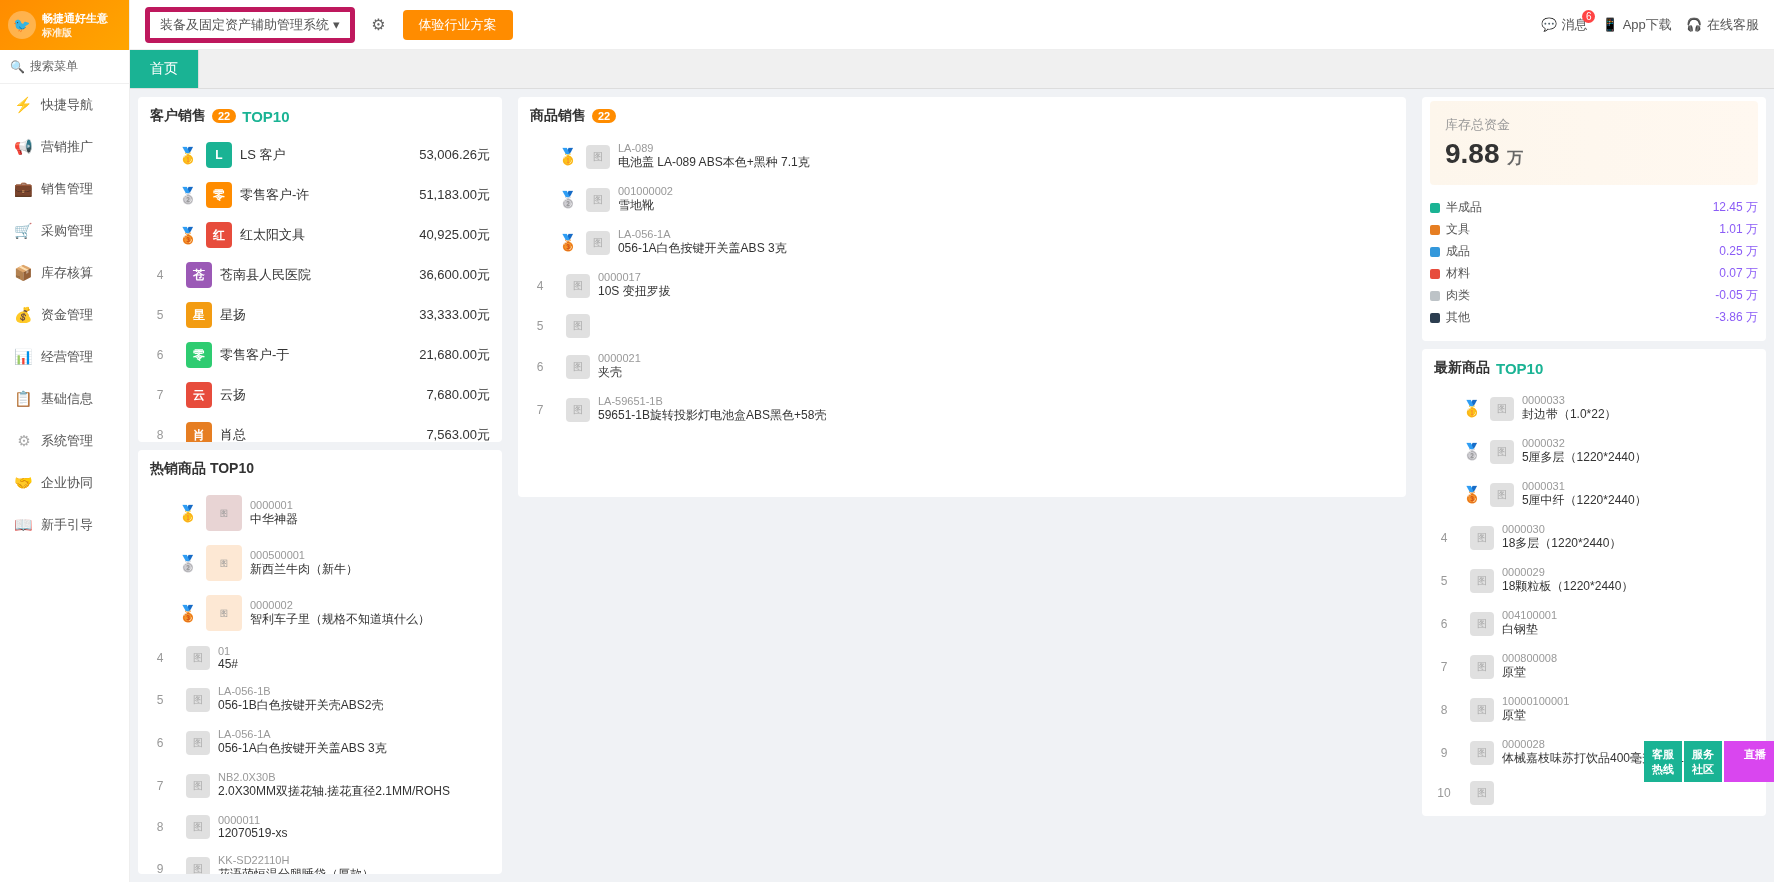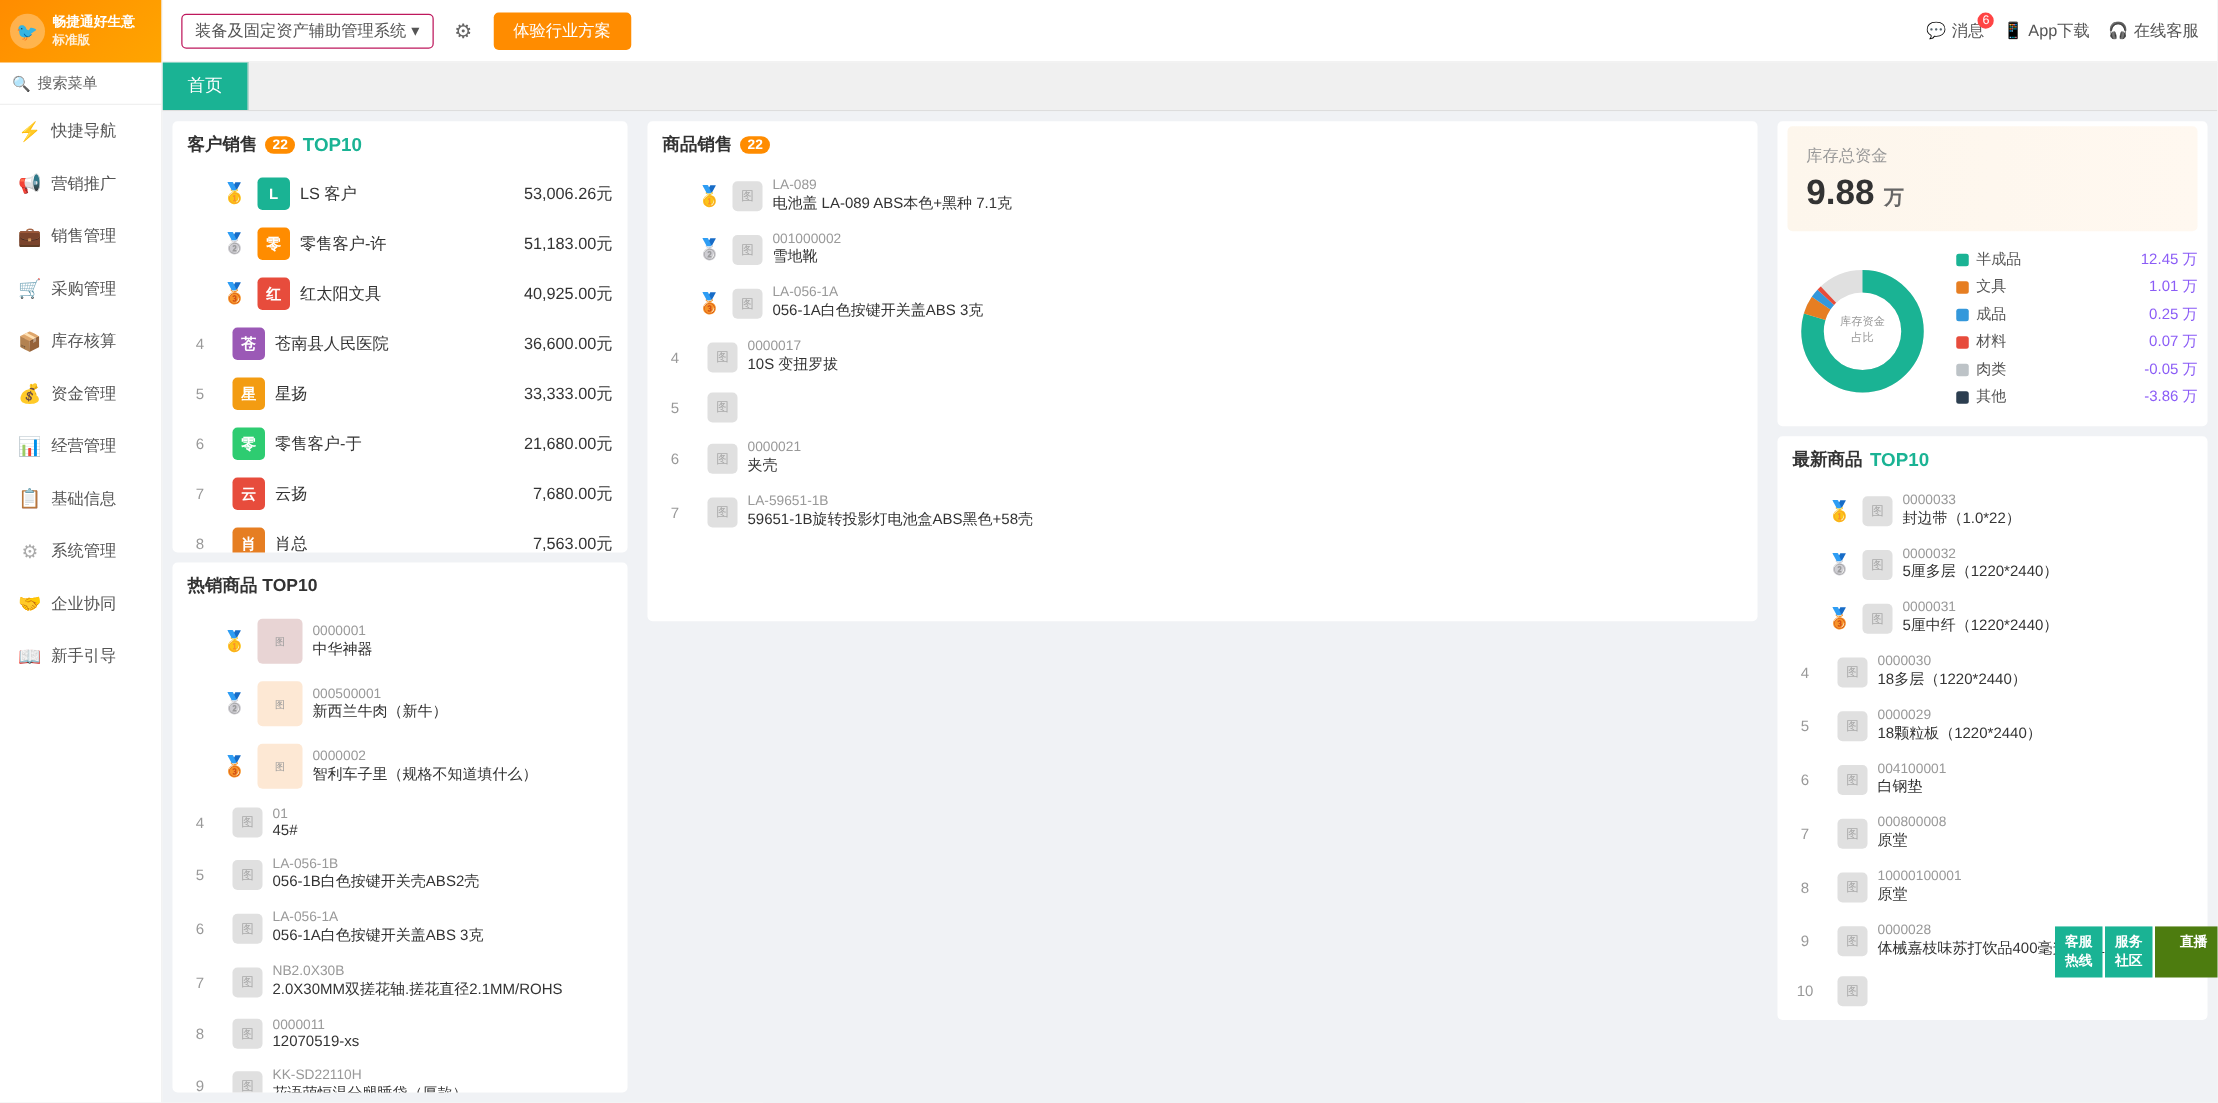--- a/index.html
+++ b/index.html
@@ -89,21 +89,21 @@
       flex-shrink: 0;
     }
     .topbar-dropdown {
       display: flex;
       align-items: center;
       gap: 4px;
       font-size: 13px;
       color: #555;
       cursor: pointer;
       background: #fff;
-      border: 1px solid #be185d;
+      border: 5px solid #be185d;
       border-radius: 4px;
       padding: 4px 10px;
     }
     .topbar-settings {
       width: 28px;
       height: 28px;
       display: flex;
       align-items: center;
       justify-content: center;
       cursor: pointer;
@@ -720,36 +720,20 @@
       <div class="panel">
         <div class="inventory-card">
           <div class="inventory-title">库存总资金</div>
           <div class="inventory-value">
             <span>9.88</span>
             <span class="unit">万</span>
           </div>
         </div>
 
         <div class="donut-section">
-          <div class="donut-chart">
-            <svg viewBox="0 0 120 120" width="120" height="120">
-
-              <circle cx="60" cy="60" r="40" fill="none" stroke="#e0e0e0" stroke-width="18"></circle>
-
-              <circle cx="60" cy="60" r="40" fill="none" stroke="#1ab394" stroke-width="18" stroke-dasharray="200 51" stroke-dashoffset="0" transform="rotate(-90 60 60)"></circle>
-
-              <circle cx="60" cy="60" r="40" fill="none" stroke="#e67e22" stroke-width="18" stroke-dasharray="12 239" stroke-dashoffset="-200" transform="rotate(-90 60 60)"></circle>
-
-              <circle cx="60" cy="60" r="40" fill="none" stroke="#3498db" stroke-width="18" stroke-dasharray="6 245" stroke-dashoffset="-212" transform="rotate(-90 60 60)"></circle>
-
-              <circle cx="60" cy="60" r="40" fill="none" stroke="#e74c3c" stroke-width="18" stroke-dasharray="3 248" stroke-dashoffset="-218" transform="rotate(-90 60 60)"></circle>
-              <text x="60" y="55" text-anchor="middle" font-size="9" fill="#999">库存资金</text>
-              <text x="60" y="68" text-anchor="middle" font-size="9" fill="#999">占比</text>
-            </svg>
-          </div>
           <div class="donut-legend">
             <div class="legend-item">
               <div class="legend-color" style="background:#1ab394;"></div>
               <span class="legend-name">半成品</span>
               <span class="legend-value">12.45 万</span>
             </div>
             <div class="legend-item">
               <div class="legend-color" style="background:#e67e22;"></div>
               <span class="legend-name">文具</span>
               <span class="legend-value">1.01 万</span>
@@ -872,14 +856,14 @@
           </div>
         </div>
       </div>
     </div>
   </div>
 </div>
 
 <div class="cs-widget">
   <div class="cs-btn">客服<br>热线</div>
   <div class="cs-btn">服务<br>社区</div>
-  <div class="cs-btn" style="background:#4d7c0f;padding-left:20px;">直播</div>
+  <div class="cs-btn" style="background:#d946ef;padding-left:20px;">直播</div>
 </div>
 
 </body></html>

